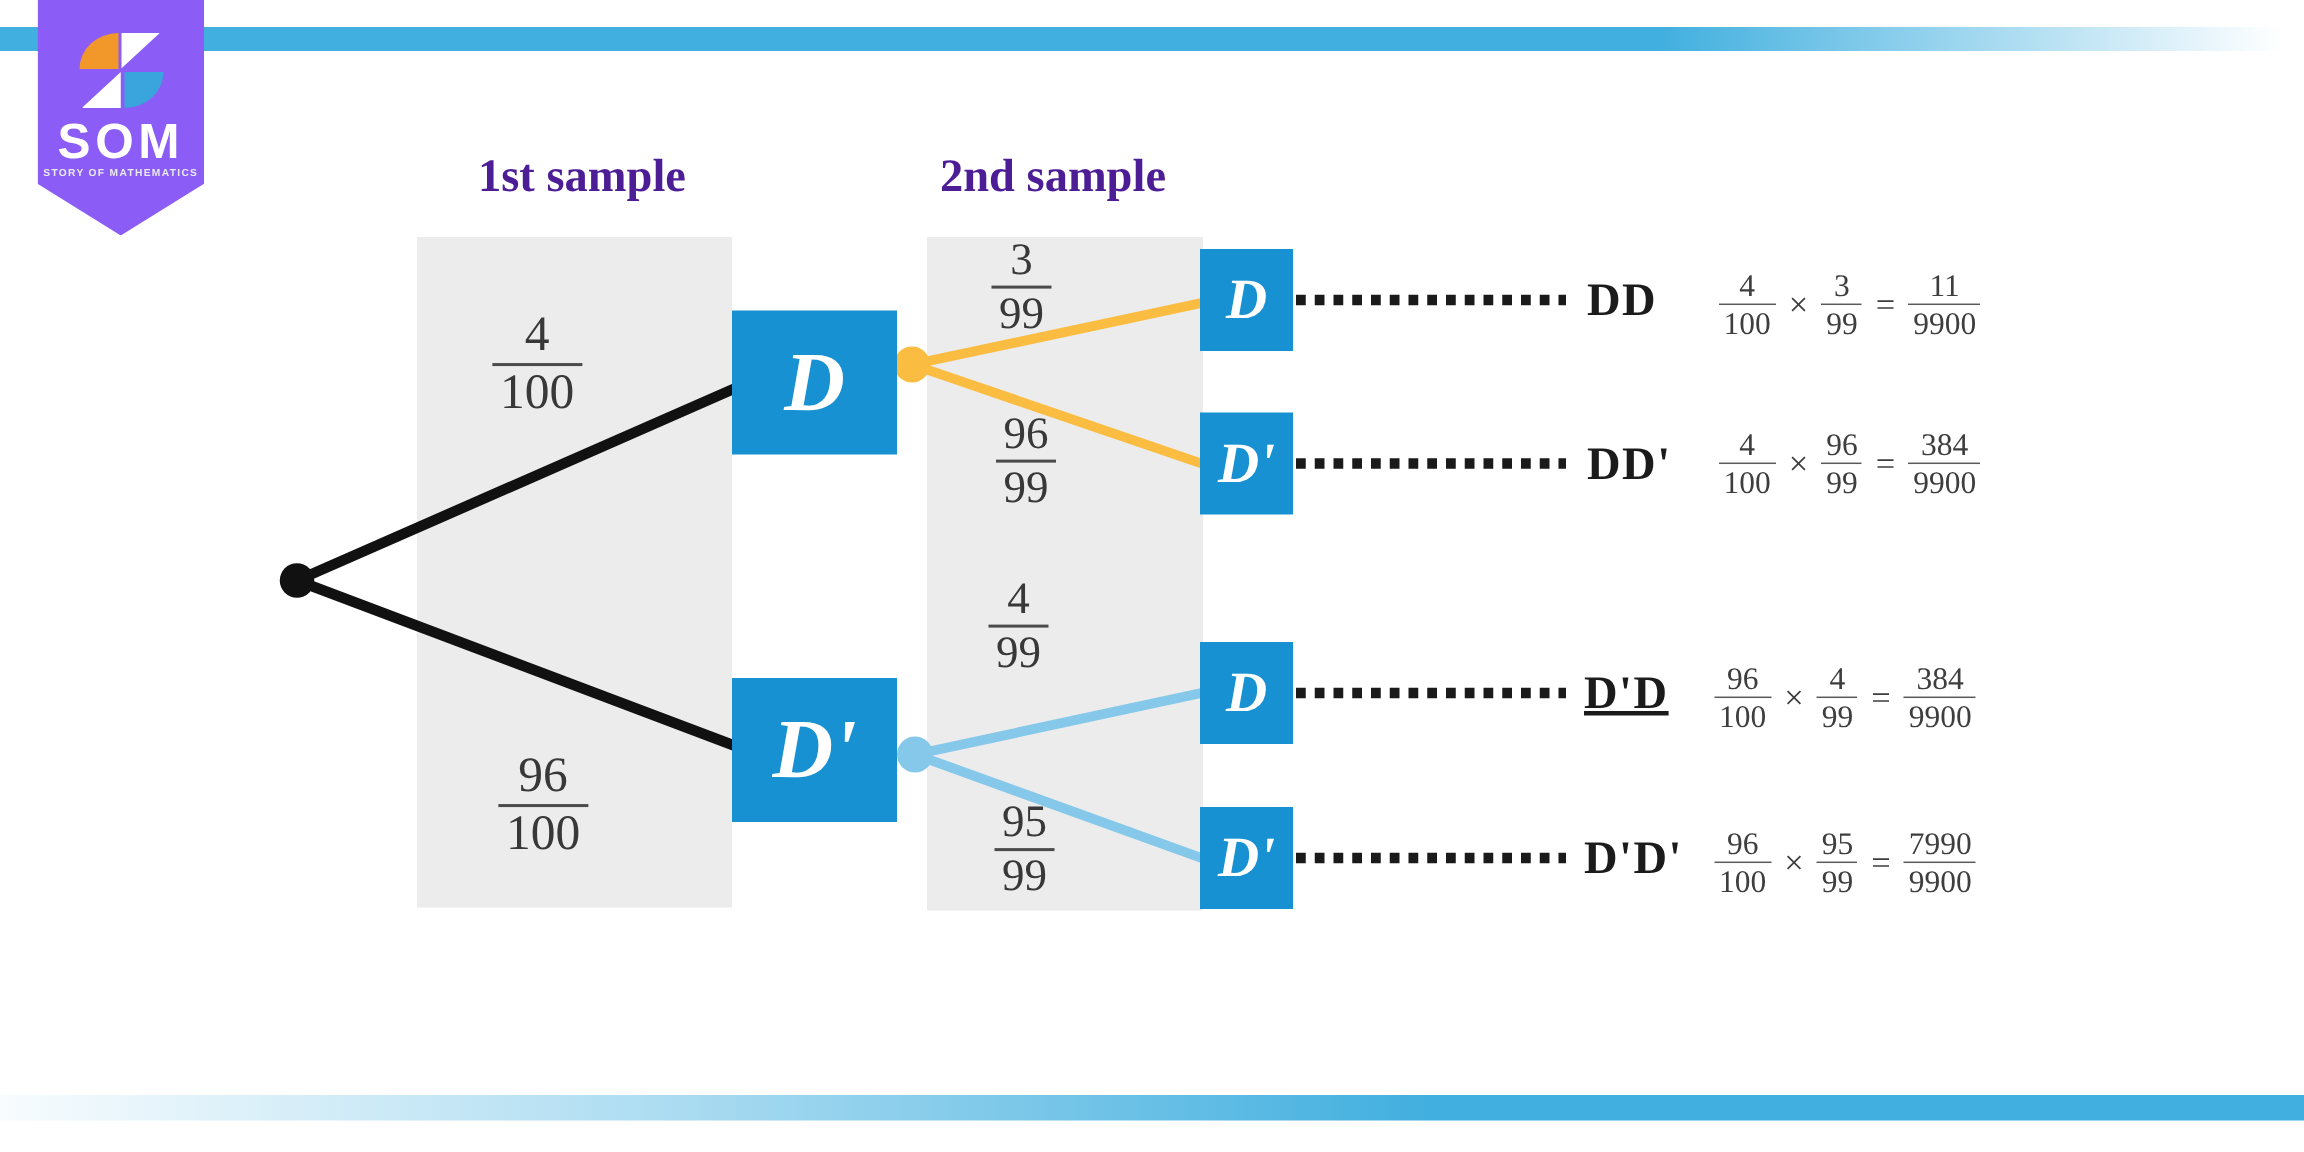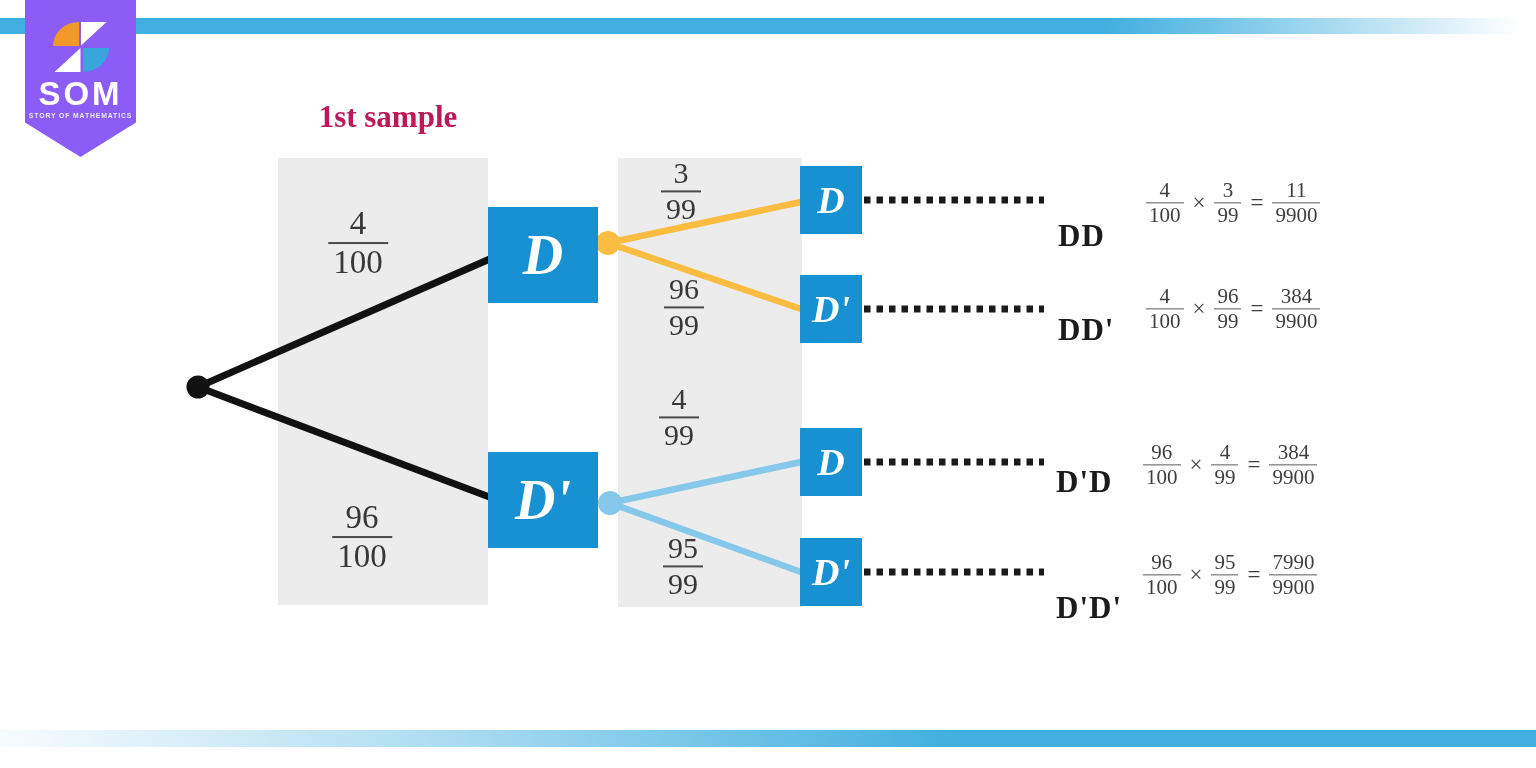--- a/index.html
+++ b/index.html
@@ -33,21 +33,21 @@
     margin-top:5px;color:#ffffff;font-family:"Liberation Sans",sans-serif;
     font-weight:bold;font-size:33px;letter-spacing:3px;line-height:1;
   }
   .brand-tagline{
     margin-top:3px;color:#e8eaec;font-family:"Liberation Sans",sans-serif;
     font-weight:bold;font-size:6.8px;letter-spacing:0.9px;line-height:1;
   }
   
   .col-header{
     position:absolute;width:220px;text-align:center;
-    font-weight:bold;font-size:31px;color:#be185d;line-height:1.1;
+    font-weight:bold;font-size:31px;color:#4c1d95;line-height:1.1;
   }
   
   .gray-panel{position:absolute;background:#ececec;}
   
   .tree-svg{position:absolute;left:0;top:0;}
   
   .node-box{
     position:absolute;background:#1791d1;color:#ffffff;
     display:flex;align-items:center;justify-content:center;
     font-style:italic;font-weight:bold;
@@ -60,21 +60,21 @@
   .frac .den{border-top:2px solid #4a4a4a;}
   .tree-frac{
     position:absolute;transform:translate(-50%,-50%);
     color:#383838;
   }
   .tf-lv1{font-size:33px;}
   .tf-lv2{font-size:30px;}
   
   .outcome-label{
     position:absolute;transform:translateY(-50%);
-    font-weight:bold;font-size:31px;color:#1b1b1b;letter-spacing:1px;margin-top:36px;
+    font-weight:bold;font-size:31px;color:#1b1b1b;letter-spacing:1px;
   }
   .formula{
     position:absolute;transform:translateY(-50%);
     display:flex;align-items:center;gap:8px;
     font-size:21px;color:#3e3e3e;
   }
   .formula .frac .num,.formula .frac .den{padding:0 3px;line-height:1.15;}
   .formula .frac .den{border-top:1.5px solid #5a5a5a;}
   .formula .op{font-size:23px;padding:0 1px;}
 </style>
@@ -91,20 +91,21 @@
       <span class="pw pw-orange"></span>
       <span class="pw pw-tri-top"></span>
       <span class="pw pw-tri-bottom"></span>
       <span class="pw pw-blue"></span>
     </div>
     <div class="brand-name">SOM</div>
     <div class="brand-tagline">STORY OF MATHEMATICS</div>
   </div>
 
   <div class="col-header" style="left:278px;top:100px;">1st sample</div>
+  <div class="col-header" style="left:592px;top:100px;">2nd sample</div>
 
   <div class="gray-panel" style="left:278px;top:158px;width:210px;height:447px;"></div>
   <div class="gray-panel" style="left:618px;top:158px;width:184px;height:449px;"></div>
 
   <svg class="tree-svg" width="1536" height="768" viewBox="0 0 1536 768">
     <line x1="198" y1="387" x2="492" y2="258" stroke="#111111" stroke-width="7" stroke-linecap="round"></line>
     <line x1="198" y1="387" x2="492" y2="498" stroke="#111111" stroke-width="7" stroke-linecap="round"></line>
     <circle cx="198" cy="387" r="11.5" fill="#111111"></circle>
 
     <line x1="608" y1="243" x2="801" y2="202" stroke="#fabd42" stroke-width="6.5" stroke-linecap="round"></line>
@@ -149,22 +150,22 @@
   <div class="frac tree-frac tf-lv2" style="left:679px;top:417px;">
     <span class="num">4</span>
     <span class="den">99</span>
   </div>
   <div class="frac tree-frac tf-lv2" style="left:683px;top:566px;">
     <span class="num">95</span>
     <span class="den">99</span>
   </div>
 
   <div class="outcome-label" style="left:1058px;top:200px;">DD</div>
-  <div class="outcome-label" style="left:1058px;top:294px;">DD'</div>
-  <div class="outcome-label" style="left:1056px;top:446px;">D'D</div>
+  <div class="outcome-label" style="left:1058px;top:309px;">DD'</div>
+  <div class="outcome-label" style="left:1056px;top:462px;text-decoration:underline;">D'D</div>
   <div class="outcome-label" style="left:1056px;top:572px;">D'D'</div>
 
   <div class="formula" style="left:1146px;top:203px;">
     <span class="frac">
         <span class="num">4</span>
         <span class="den">100</span>
       </span>
     <span class="op">×</span>
     <span class="frac">
         <span class="num">3</span>

